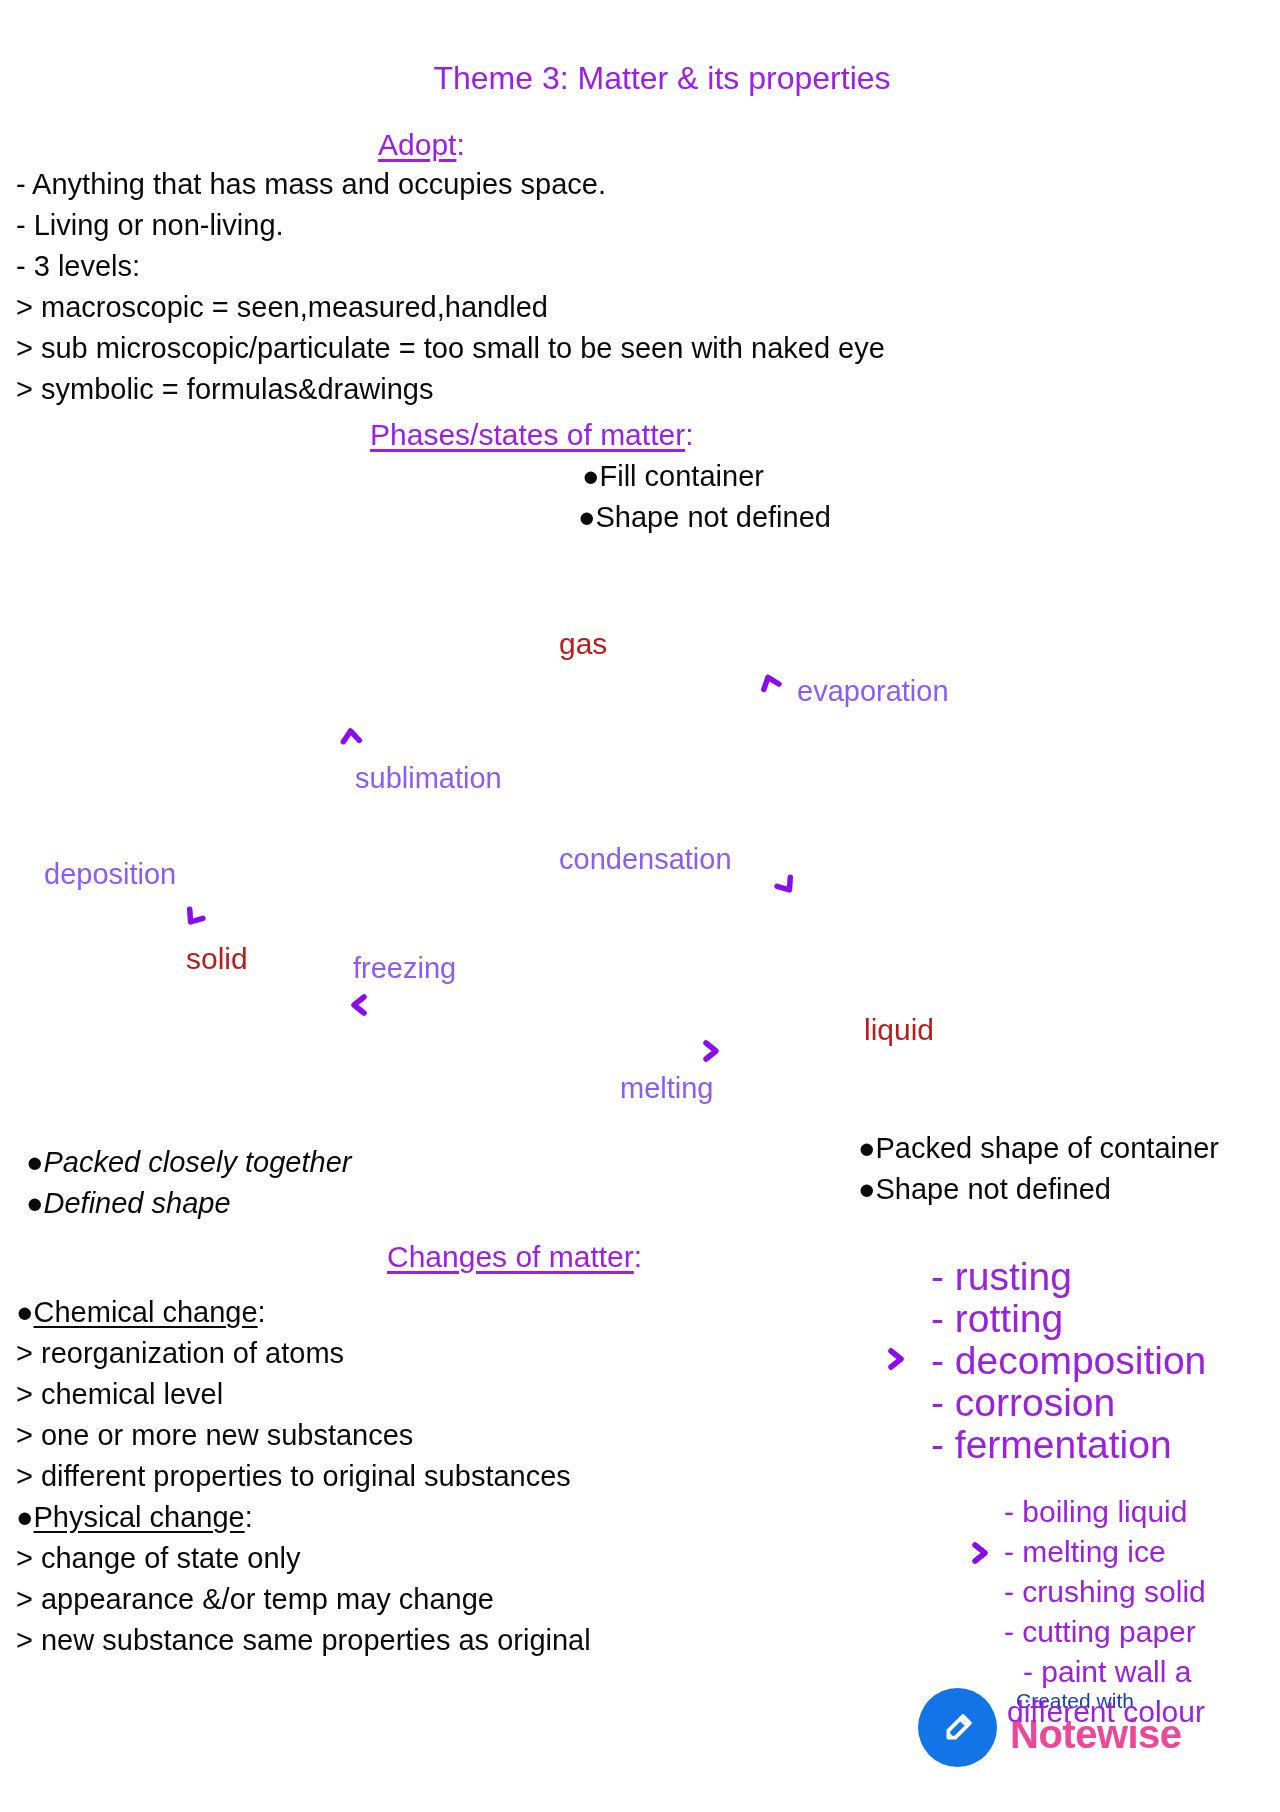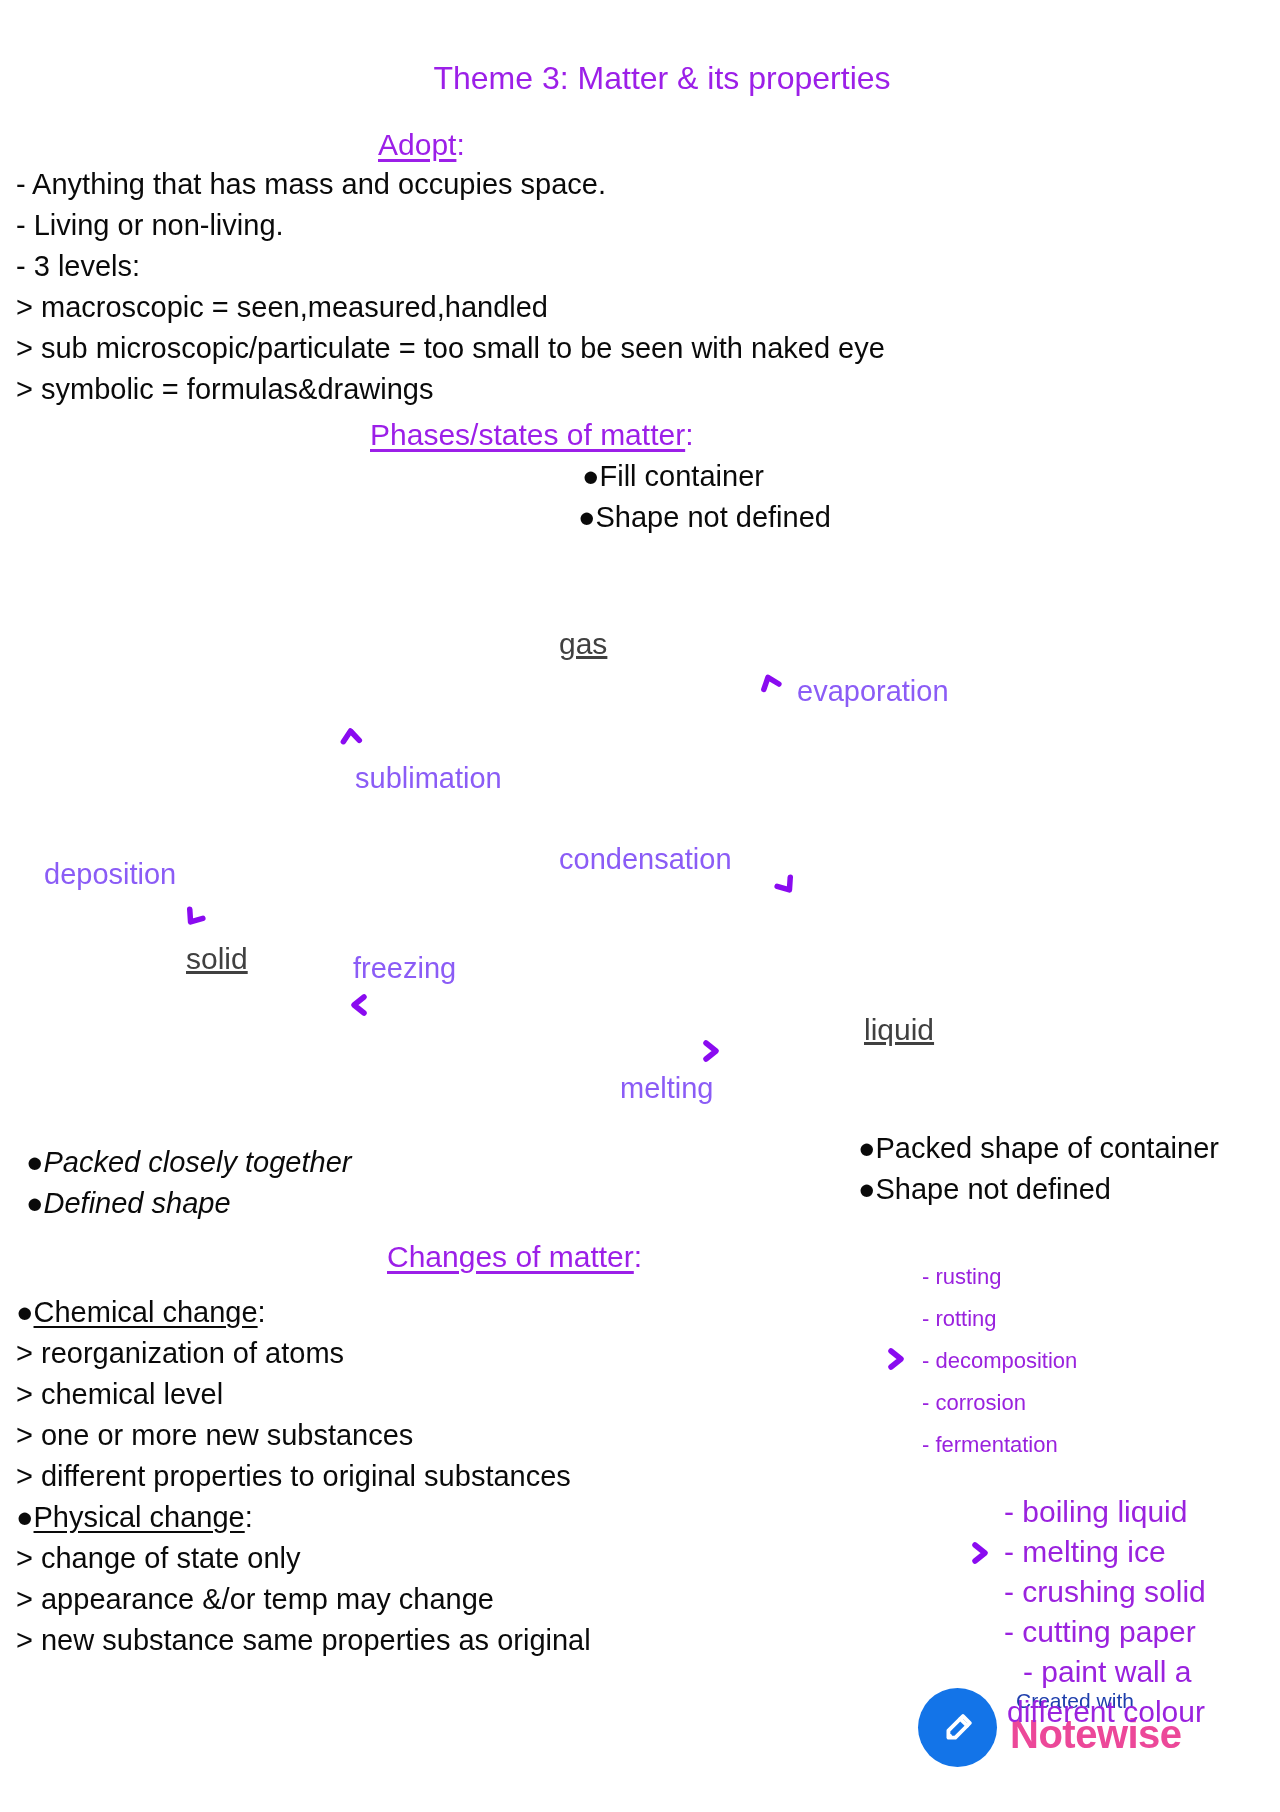--- a/index.html
+++ b/index.html
@@ -5,26 +5,26 @@
   html,body{margin:0;padding:0;}
   body{
     width:1280px;height:1812px;position:relative;background:#ffffff;
     font-family:"Liberation Sans", sans-serif;color:#0a0a0a;overflow:hidden;
   }
   .abs{position:absolute;white-space:nowrap;}
   .title{font-size:32px;color:#9C1FE8;}
   .phead{font-size:30px;color:#9C1FE8;}
   .phead .u, .title-u{text-decoration:underline;text-underline-offset:4px;}
   .body-line{font-size:29px;line-height:41px;}
-  .state{font-size:30px;color:#404040;text-decoration:underline;}
+  .state{font-size:30px;color:#b91c1c;}
   .trans{font-size:29px;color:#8b5cf6;}
   .bullets{font-size:29px;line-height:41px;}
   .notes{font-size:29px;line-height:41px;}
   .notes .u{text-decoration:underline;text-underline-offset:4px;}
-  .plist{font-size:22px;line-height:42px;color:#9A22DE;}
+  .plist{font-size:39px;line-height:42px;color:#9A22DE;margin-left:9px;}
   .plist2{font-size:30px;line-height:40px;color:#9A22DE;}
   .chev{position:absolute;width:26px;height:26px;}
   .wm-circle{position:absolute;left:918px;top:1688px;width:79px;height:79px;border-radius:50%;background:#1374E8;display:flex;align-items:center;justify-content:center;}
   .created{position:absolute;left:1016px;top:1689px;font-size:21px;font-weight:normal;color:#1E3EAC;z-index:2;}
   .brand{position:absolute;left:1010px;top:1712px;font-size:40px;font-weight:bold;color:#ec4899;letter-spacing:-0.5px;z-index:2;}
   .over{z-index:3;}
 </style>
 </head>
 <body>
 

